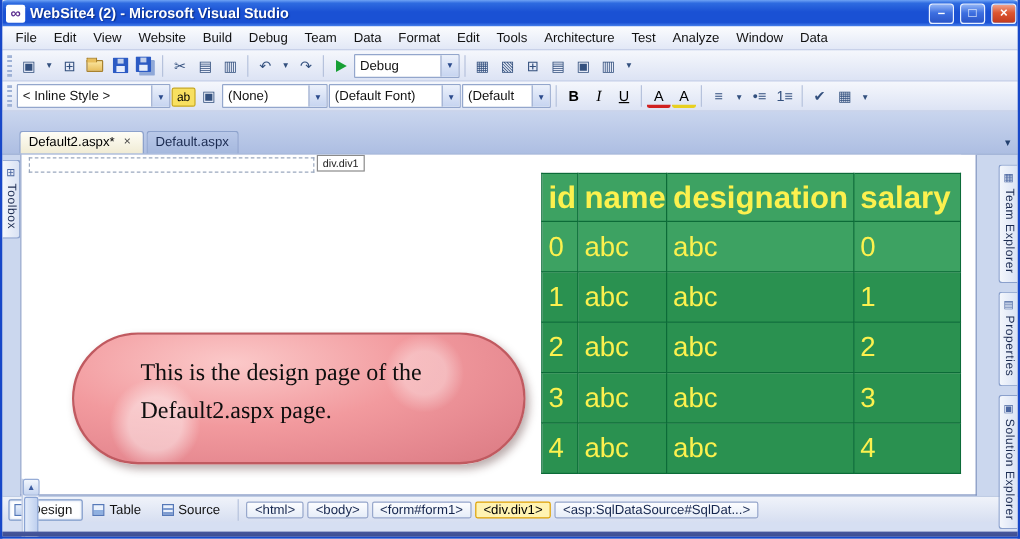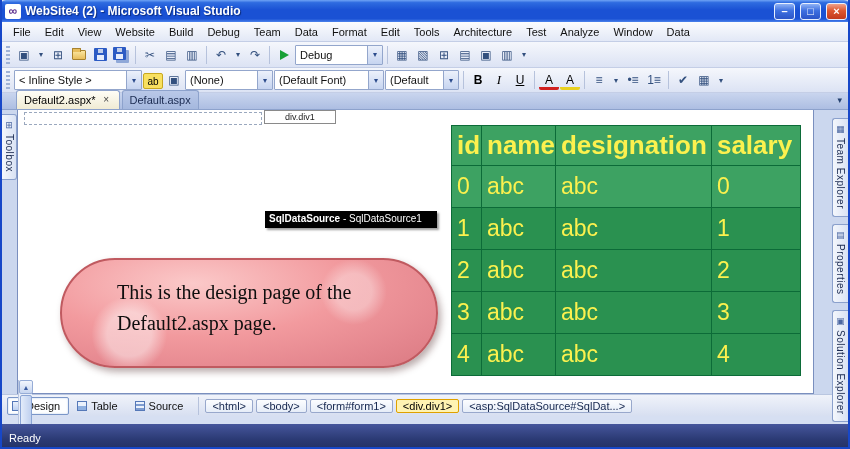--- a/index.html
+++ b/index.html
@@ -50,21 +50,21 @@
   .ic-folder { width:14px; height:10px; background:linear-gradient(#FBE6A0,#E8BE5C); border:1px solid #A8822E; border-radius:0 1px 1px 1px; position:relative; }
   .ic-folder::before { content:""; position:absolute; top:-3px; left:-1px; width:7px; height:3px;
     background:#E8BE5C; border:1px solid #A8822E; border-bottom:none; border-radius:1px 1px 0 0; }
   .ic-floppy { width:13px; height:13px; border-radius:1px; background:
     linear-gradient(#E6EDFC,#E6EDFC) 3px 7px/7px 5px no-repeat,
     linear-gradient(#C2D0EC,#C2D0EC) 4px 1px/5px 4px no-repeat, #2C5BC4; }
   .ic-floppy.all { box-shadow:3px 3px 0 #8FA8D8; margin:0 3px 3px 0; }
   .ic-play { width:0; height:0; border-left:9px solid #17A035; border-top:5px solid rgba(0,0,0,0); border-bottom:5px solid rgba(0,0,0,0); }
 
   
-  .tabstrip { height:17px; flex:none; display:flex; align-items:flex-end; padding-left:14px; position:relative;
+  .tabstrip { height:36px; flex:none; display:flex; align-items:flex-end; padding-left:14px; position:relative;
     background:linear-gradient(#C9D5EE,#ADBEE2); border-bottom:1px solid #8DA2CC; }
   .tab { height:19px; display:flex; align-items:center; gap:5px; padding:0 7px; font-size:11px; color:#1A2A50;
     border:1px solid #8DA2CC; border-bottom:none; border-radius:3px 3px 0 0; margin-right:2px;
     background:linear-gradient(#B9C8E8,#A5B8DE); }
   .tab.active { background:linear-gradient(#FEFDF6,#F0EBD4); font-weight:normal; color:#000; }
   .tclose { font-size:10px; color:#444; width:11px; height:11px; line-height:10px; text-align:center; }
   .strip-caret { position:absolute; right:6px; bottom:4px; font-size:9px; color:#23406F; }
 
   
   .main { flex:none; height:284px; display:flex; background:#CBD7EE; position:relative; }
@@ -83,21 +83,21 @@
   
   .vscroll { width:14px; height:270px; position:relative; background:#E8EEF9; border-left:1px solid #B9C6E0; }
   .sbtn { position:absolute; width:14px; height:14px; display:flex; align-items:center; justify-content:center;
     font-size:7px; color:#3A5BA0; background:linear-gradient(#F2F6FD,#C6D5F0); border:1px solid #96ACD6; border-radius:2px; }
   .sbtn.tl { top:0; left:0; }
   .vthumb { position:absolute; left:1px; top:15px; width:12px; height:224px;
     background:linear-gradient(to right,#E3ECFA,#BFD0EF); border:1px solid #8AA4D4; border-radius:2px; }
 
   
   .dashedbox { position:absolute; left:6px; top:2px; width:238px; height:13px; border:1px dashed #9AA8BE; }
-  .div-label { position:absolute; left:246px; top:0; height:14px; padding:1px 20px; font-size:9px; color:#222;
+  .div-label { position:absolute; left:246px; top:0; height:14px; padding:1px 4px; font-size:9px; color:#222;
     background:#FFFFFF; border:1px solid #8A8A8A; white-space:nowrap; }
   .orange-box { position:absolute; left:247px; top:13px; width:190px; height:88px; background:#FB8A4C;
     border:3px solid #4E9E55; color:#8B1E12; padding:2px 6px; overflow:hidden; }
   .orange-box div { font-size:24px; line-height:40px; white-space:nowrap; }
   .sql-label { position:absolute; left:247px; top:101px; width:172px; height:17px; background:#000; color:#fff;
     font-size:10px; line-height:16px; padding-left:4px; box-shadow:2px 2px 2px rgba(90,90,90,0.6); white-space:nowrap; }
   .gtable { position:absolute; left:433px; top:15px; border-collapse:collapse; color:#FCF14E; }
   .gtable th, .gtable td { border:1px solid #0C6B38; text-align:left; padding:0 0 0 5px; font-weight:normal; }
   .gtable th { font-size:26px; font-weight:bold; height:40px; }
   .gtable td { font-size:23px; height:42px; }
@@ -263,23 +263,20 @@
     </div>
 
     <div class="design-wrap">
       <div class="design-surface">
 
         <div class="dashedbox"></div>
 
         <div class="div-label">div.div1</div>
 
 
-        <div class="sql-label">
-          <b>SqlDataSource</b><span> - SqlDataSource1</span>
-        </div>
 
         <table class="gtable">
           <tbody>
               <tr class="lite">
             <th class="c-id">id</th>
             <th class="c-name">name</th>
             <th class="c-des">designation</th>
             <th class="c-sal">salary</th>
           </tr>
           <tr class="lite">

